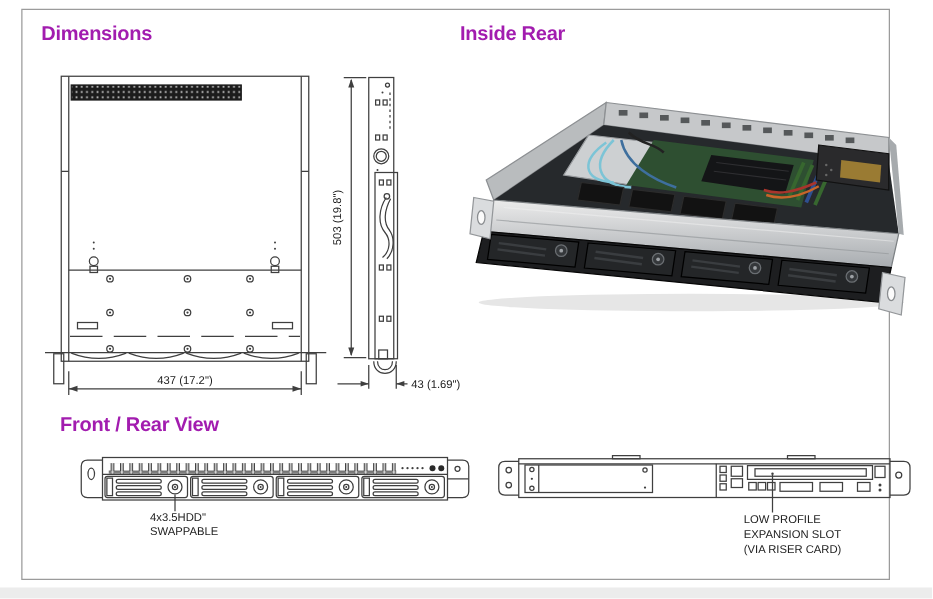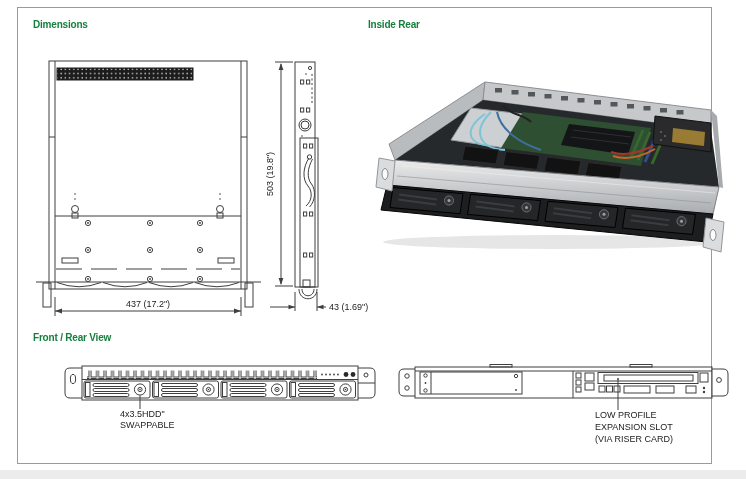--- a/index.html
+++ b/index.html
@@ -1,38 +1,38 @@
 <!DOCTYPE html>
 <html><head>
 <meta charset="utf-8">
 <style>
   html,body{margin:0;padding:0;background:#fff;}
   .canvas{position:relative;width:746px;height:479px;background:#fff;overflow:hidden;
           font-family:"Liberation Sans",sans-serif;}
   .frame{position:absolute;left:17px;top:7px;width:693px;height:455px;
          border:1px solid #9b9b9b;background:#fff;}
   .bottom-band{position:absolute;left:0;top:470px;width:746px;height:9px;background:#ececec;}
-  .heading{position:absolute;color:#15803d;font-weight:bold;font-size:10px;
+  .heading{position:absolute;color:#a21caf;font-weight:bold;font-size:16px;
            letter-spacing:-0.2px;white-space:nowrap;}
   .svg-abs{position:absolute;}
   svg text{font-family:"Liberation Sans",sans-serif;fill:#1c1c1c;}
   .dim{font-size:9px;}
   .callout{font-size:9px;}
   .ln{stroke:#3f3f3f;fill:none;stroke-width:1;}
   .lnf{stroke:#3f3f3f;fill:#3f3f3f;stroke-width:0;}
 </style>
 </head>
 <body>
 
 <div class="canvas">
   <div class="frame"></div>
 
   <div class="heading" style="left:33px;top:19px;">Dimensions</div>
   <div class="heading" style="left:368px;top:19px;">Inside Rear</div>
-  <div class="heading" style="left:33px;top:332px;">Front / Rear View</div>
+  <div class="heading" style="left:48px;top:332px;">Front / Rear View</div>
 
   <svg class="svg-abs" style="left:30px;top:55px;" width="245" height="265" viewBox="0 0 245 265">
     <defs>
       <pattern id="ventdots" width="4.2" height="4.2" patternUnits="userSpaceOnUse">
         <rect width="4.2" height="4.2" fill="#1c1c1c"></rect>
         <rect x="1.1" y="1.1" width="1.4" height="1.4" fill="#cfcfcf"></rect>
       </pattern>
     </defs>
     <g>
       <rect class="ln" x="19" y="6" width="198" height="228"></rect>

